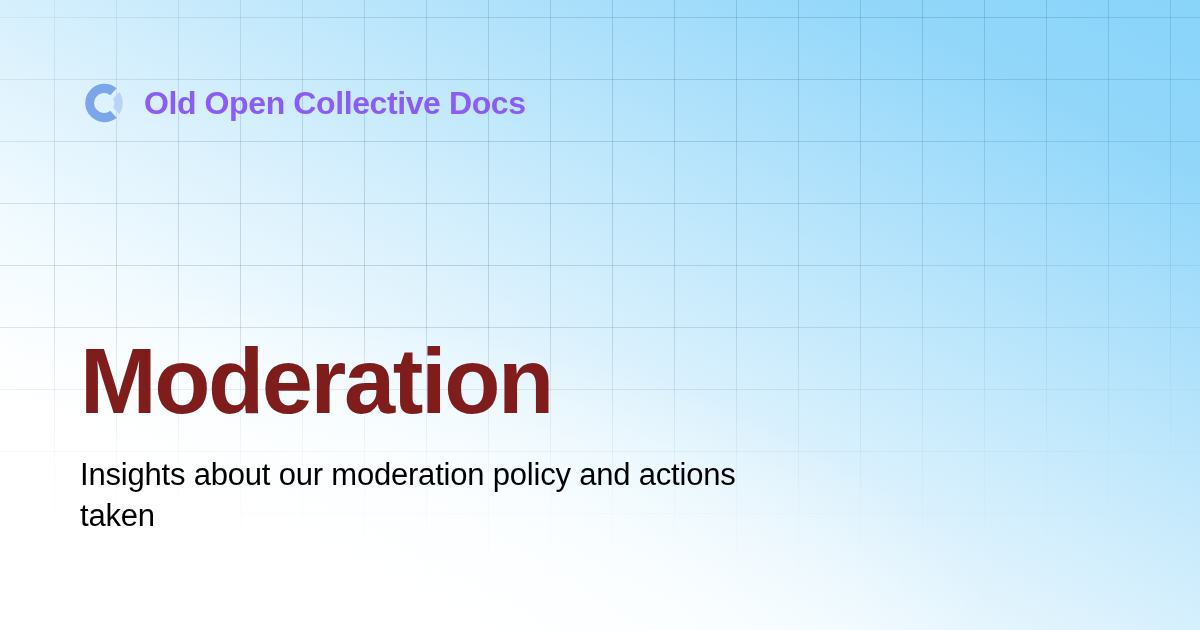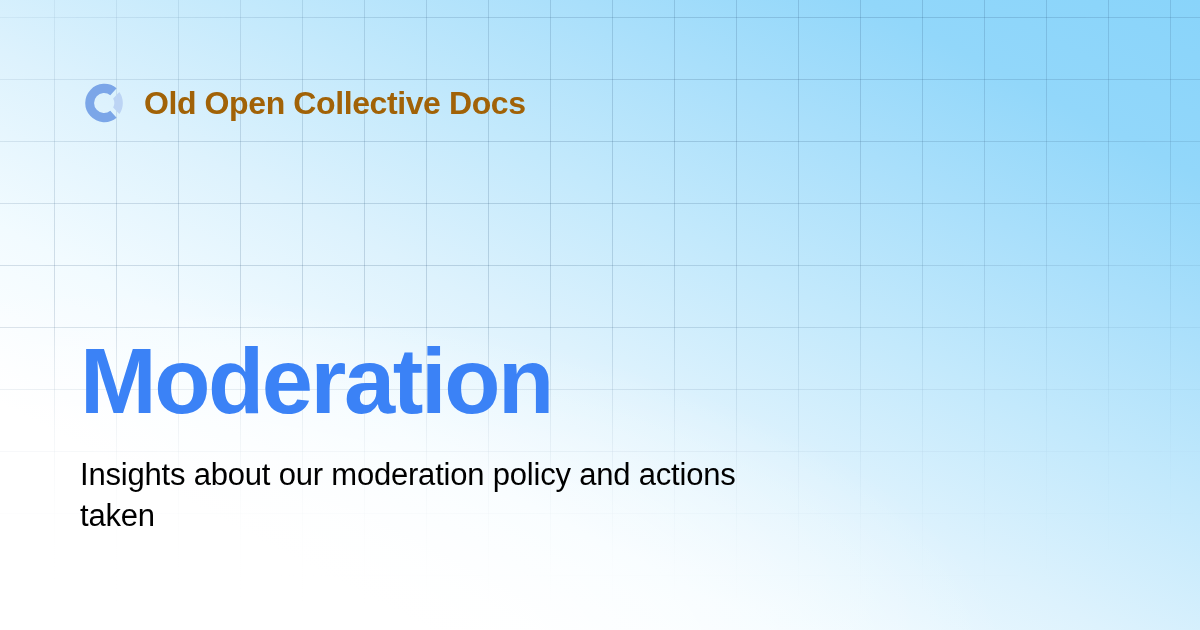--- a/index.html
+++ b/index.html
@@ -104,38 +104,38 @@
   #brand-logo {
     width: 46px;
     height: 46px;
     flex: 0 0 46px;
     display: block;
   }
   #brand-name {
     font-size: 32px;
     font-weight: 700;
     letter-spacing: -0.4px;
-    color: #a16207;
+    color: #8b5cf6;
     white-space: nowrap;
     line-height: 1;
   }
 
   
   #headline-block {
     position: absolute;
     left: 80px;
     top: 335px;
     width: 820px;
   }
   #page-title {
     font-size: 92px;
     font-weight: 700;
     letter-spacing: -2.4px;
     line-height: 1.0;
-    color: #3b82f6;
+    color: #7f1d1d;
     margin: 0;
     white-space: nowrap;
   }
   #page-subtitle {
     margin: 0;
     margin-top: 28px;
     font-size: 31px;
     font-weight: 400;
     line-height: 1.32;
     letter-spacing: -0.2px;

